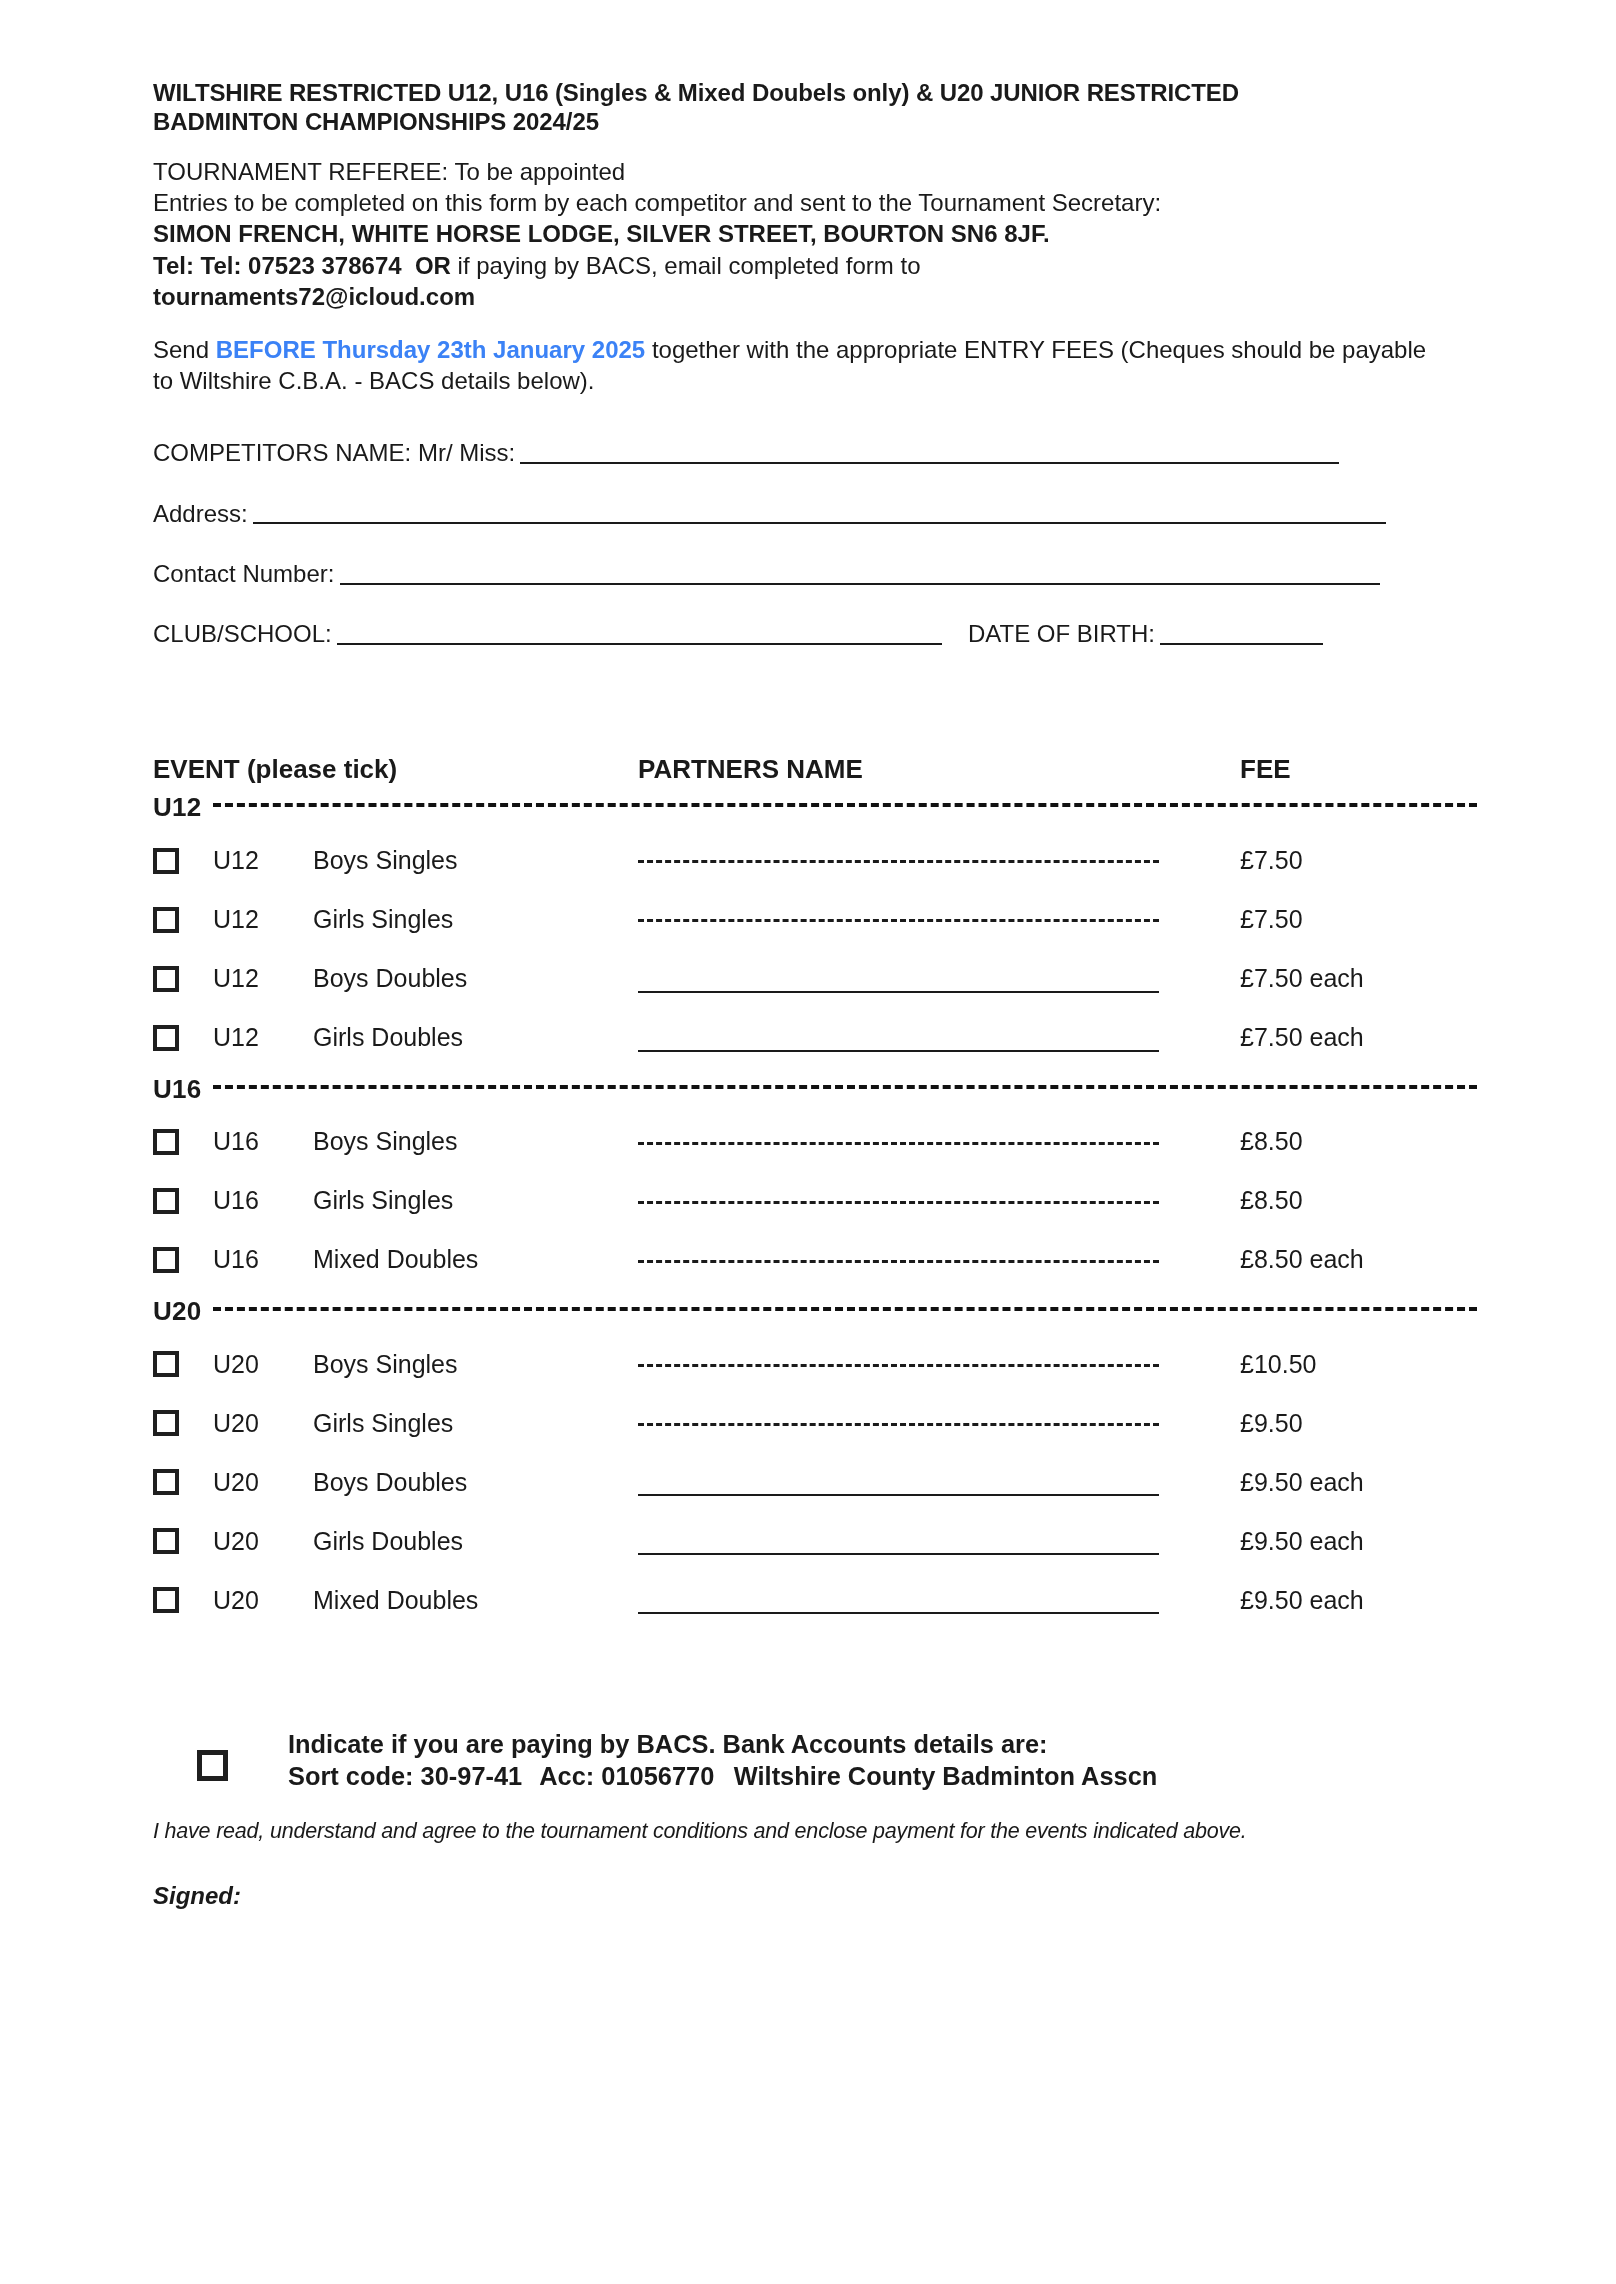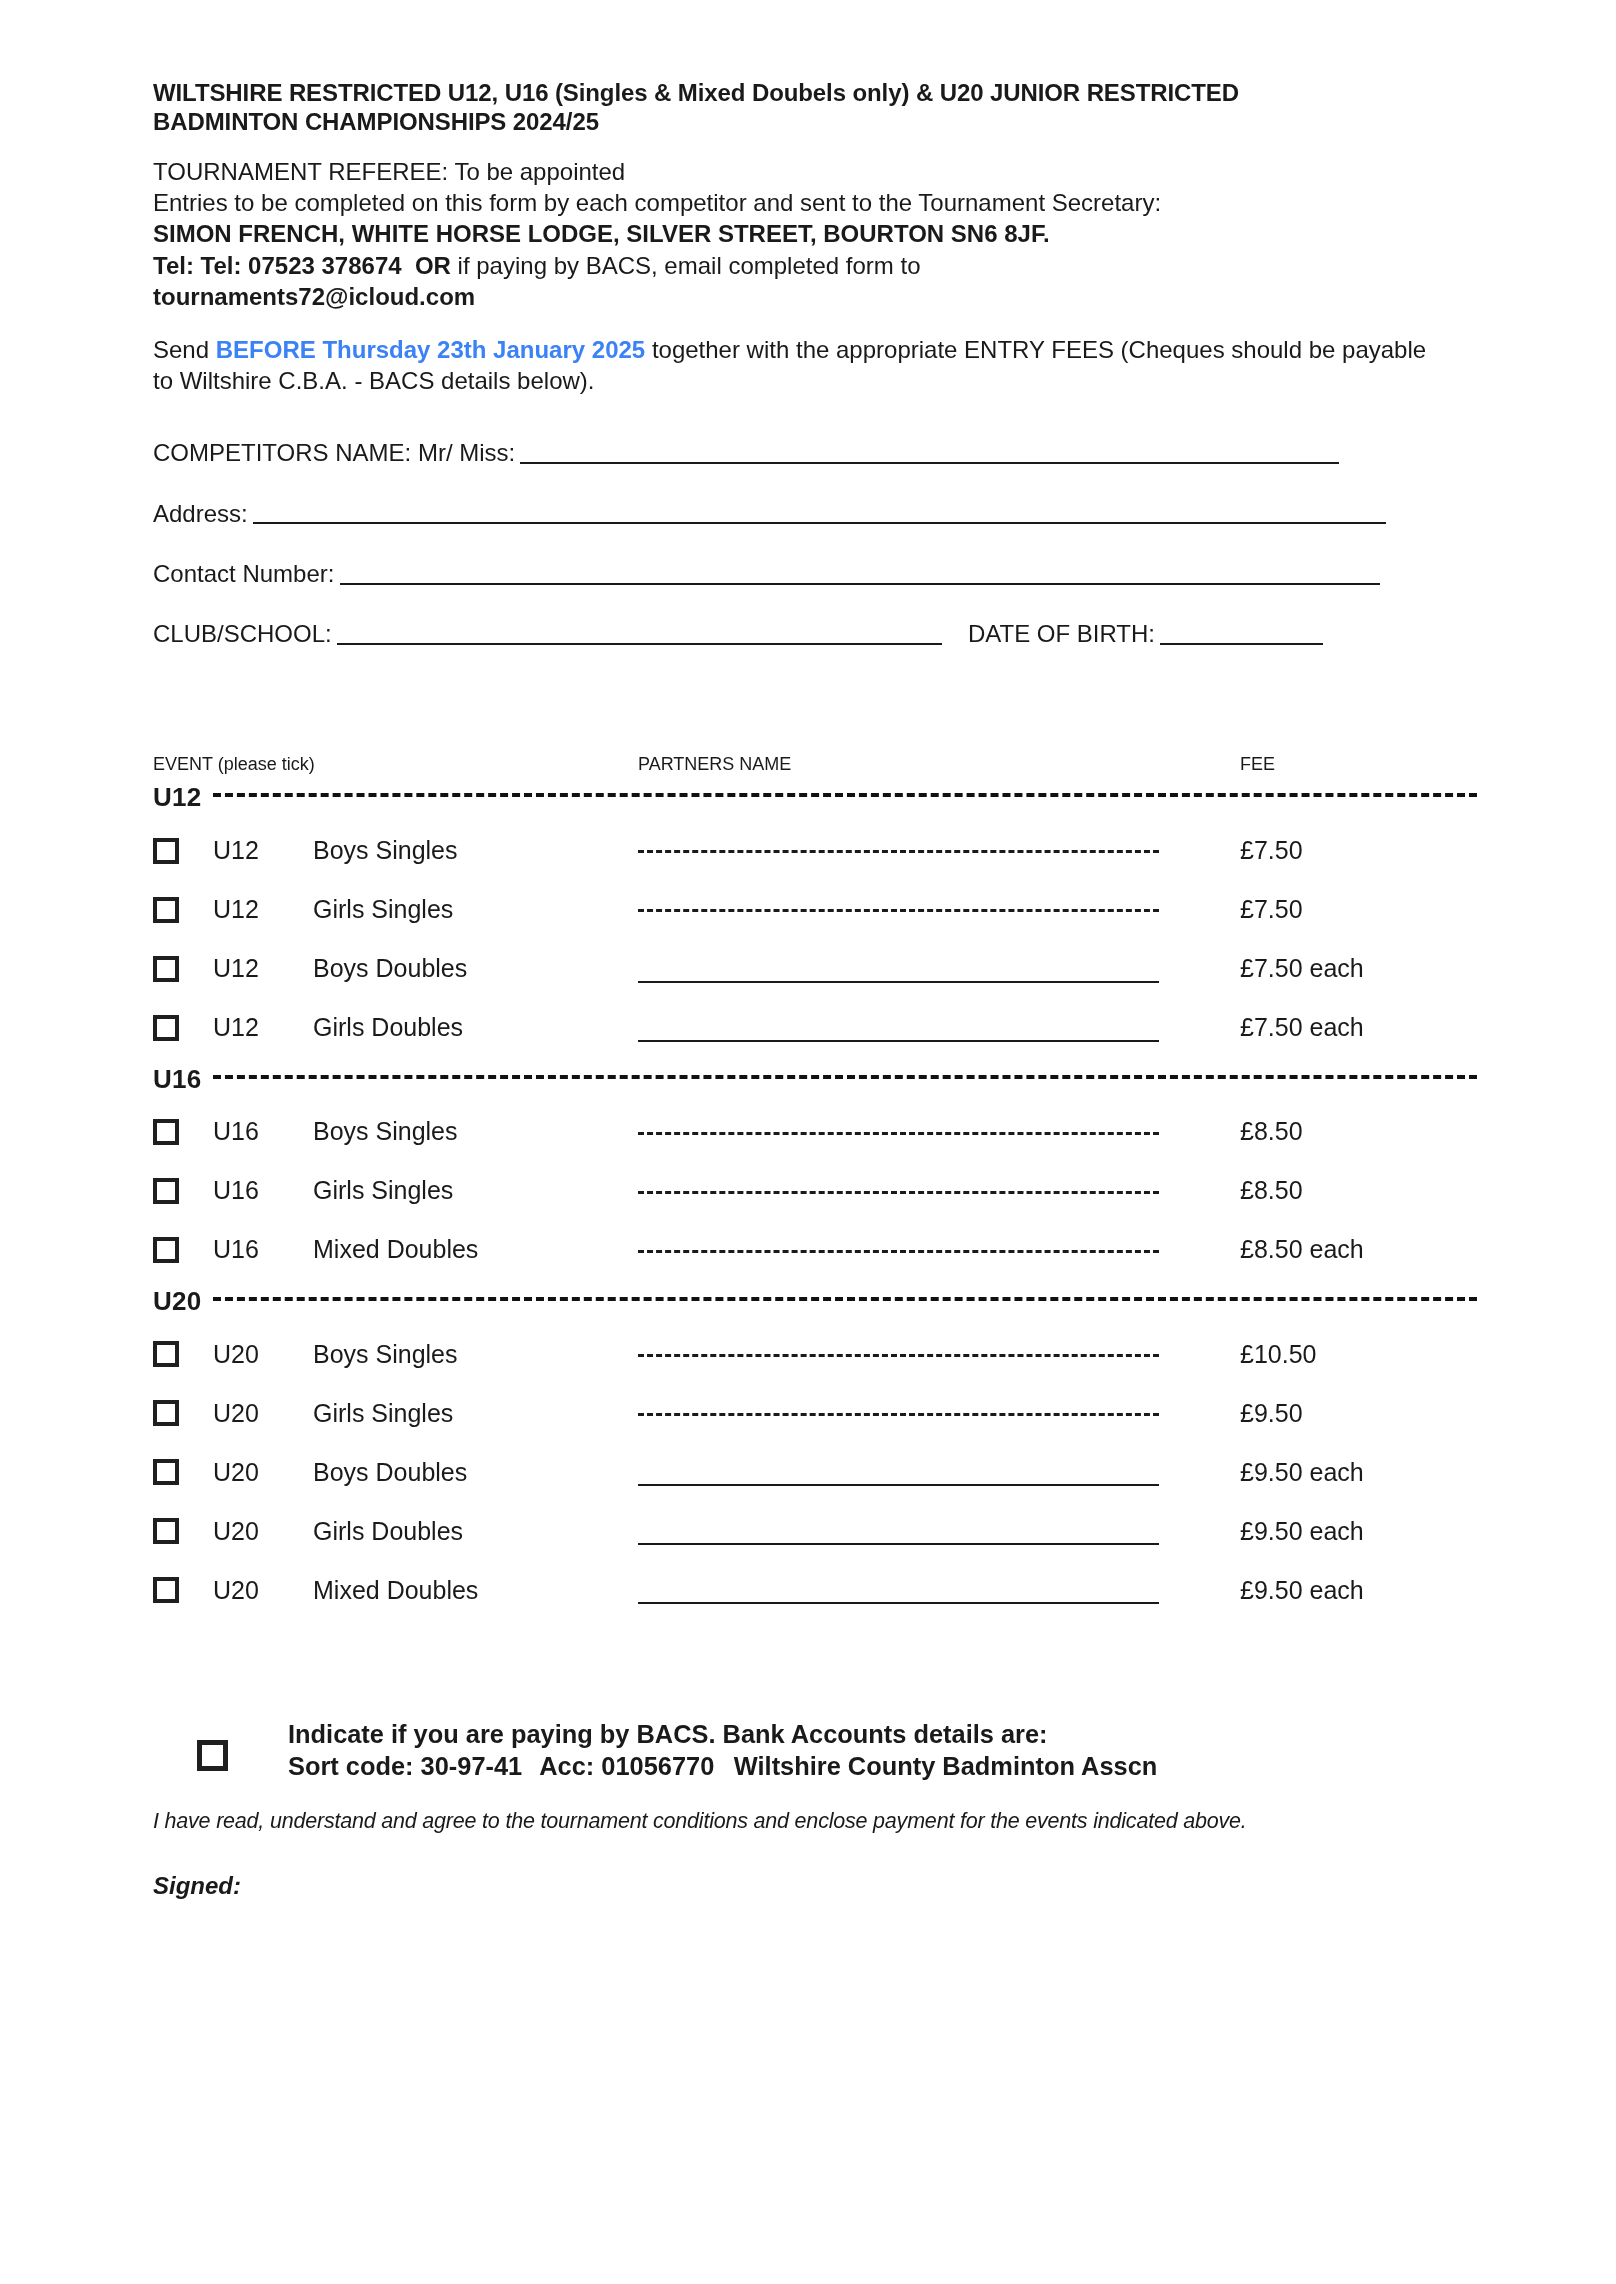--- a/index.html
+++ b/index.html
@@ -74,22 +74,22 @@
   .rule-club   { width: 605px; }
   .rule-dob    { width: 163px; }
   .gap-dob { width: 26px; flex: 0 0 26px; }
 
   
   .events {
     margin-top: 104px;
   }
   .ev-head {
     display: flex;
-    font-size: 18px;
-    font-weight: normal;
+    font-size: 26px;
+    font-weight: bold;
     margin-bottom: 7.8px;
   }
   .col-event   { flex: 0 0 485px; }
   .col-partner { flex: 0 0 602px; }
   .col-fee     { flex: 0 0 auto; }
 
   .group-divider {
     display: flex;
     align-items: center;
     margin: 6.5px 0 7.8px 0;

